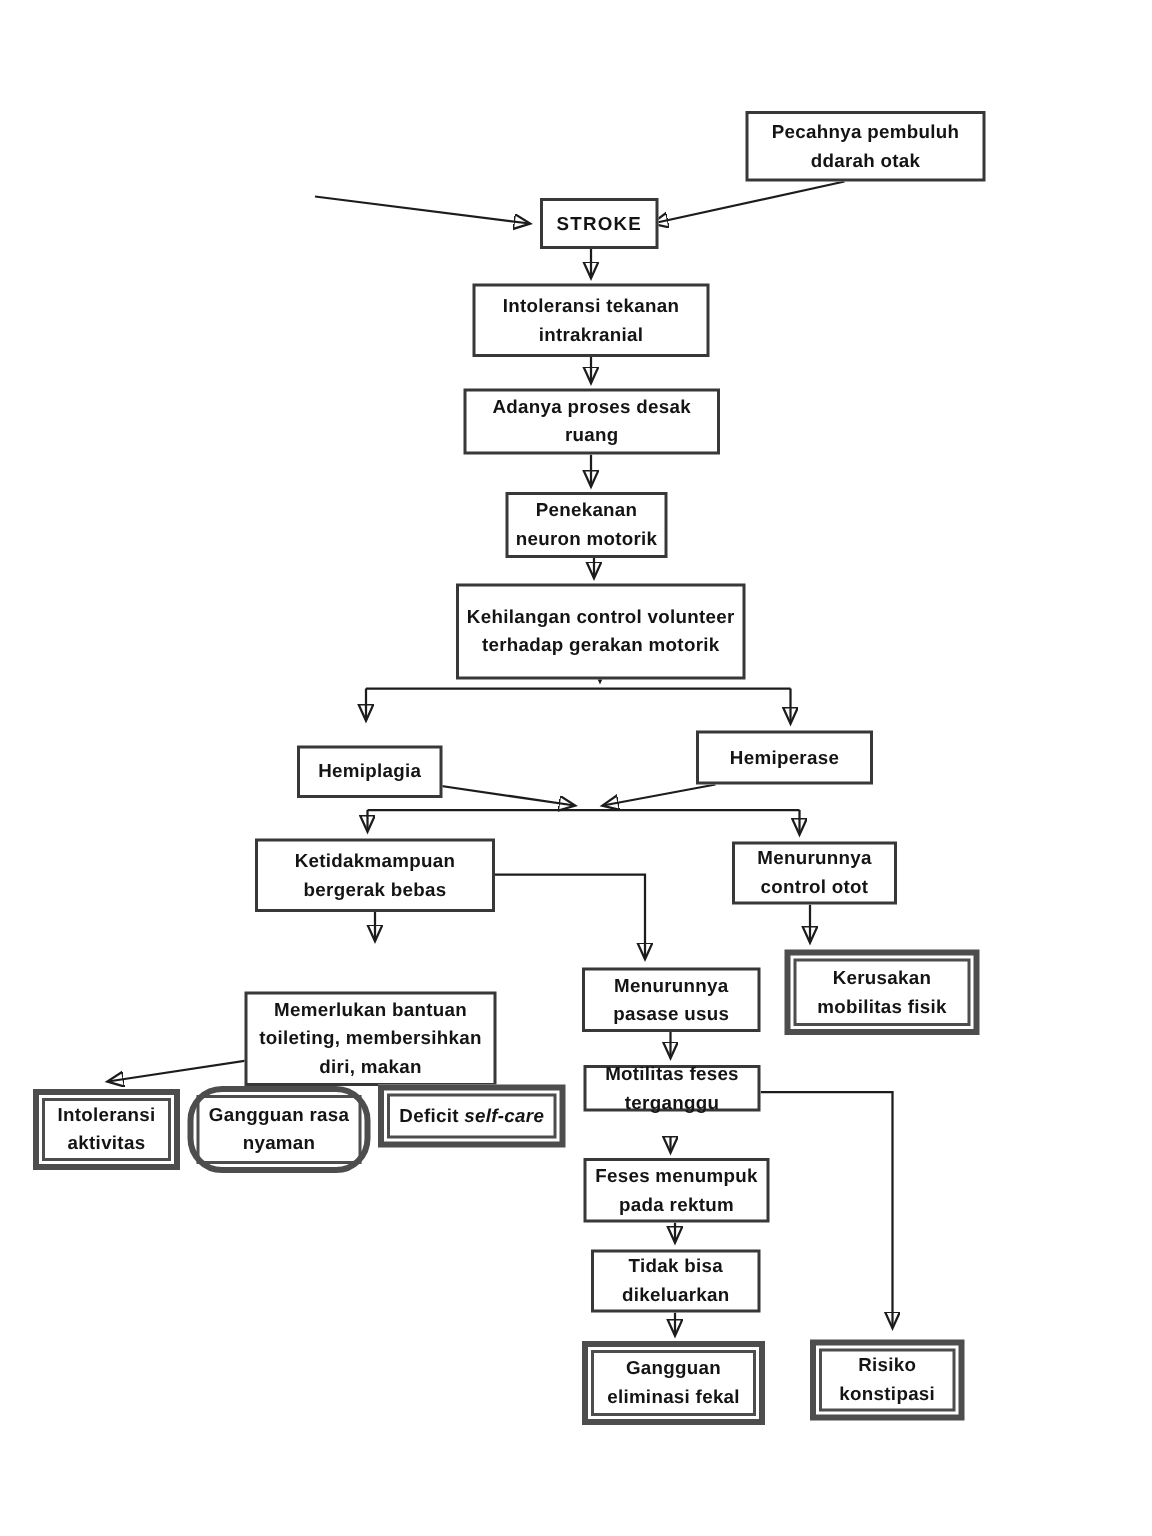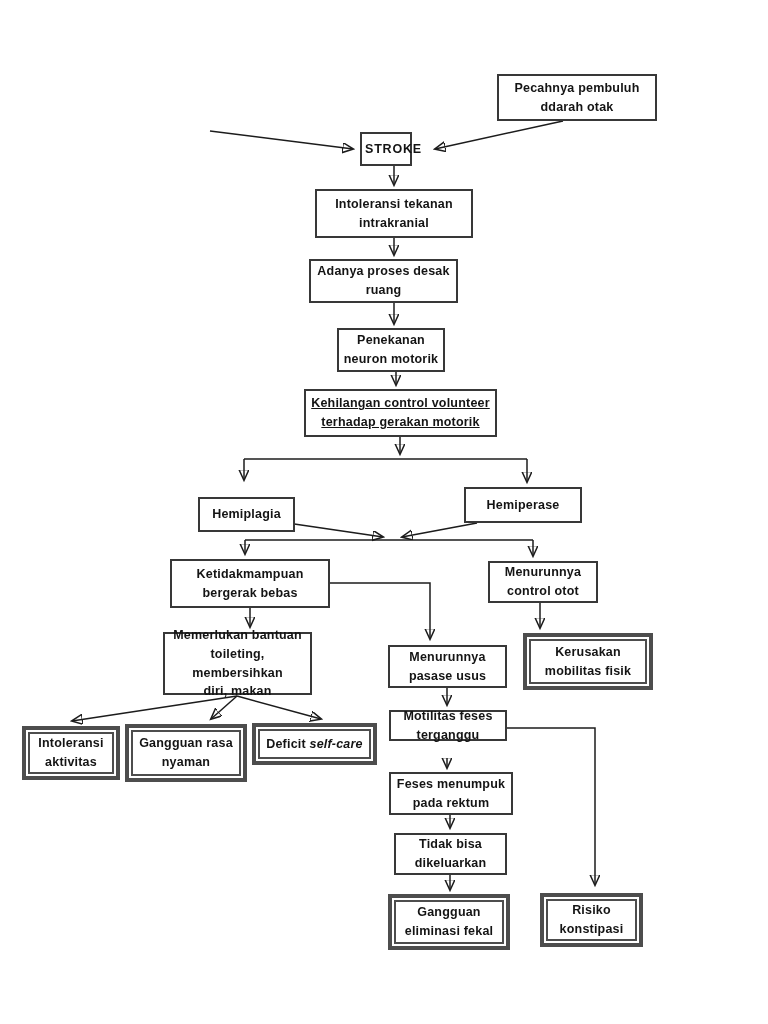--- a/index.html
+++ b/index.html
@@ -42,34 +42,34 @@
     border: 2px solid #4d4d4d;
     display: flex; align-items: center; justify-content: center;
     padding: 1px 2px;
   }
 
   #n-stroke { letter-spacing: 0.8px; }
 
   
   #n-penyumbatan    { left:146px; top:81px;  width:120px; height:50px; }
   #n-pecahnya       { left:497px; top:74px;  width:160px; height:47px; }
-  #n-stroke         { left:360px; top:132px; width:52px;  height:34px;justify-content:flex-end; }
+  #n-stroke         { left:360px; top:132px; width:79px;  height:34px;justify-content:flex-end; }
   #n-tekanan        { left:315px; top:189px; width:158px; height:49px; }
-  #n-desak          { left:309px; top:259px; width:149px; height:44px; }
+  #n-desak          { left:309px; top:259px; width:171px; height:44px; }
   #n-penekanan      { left:337px; top:328px; width:108px; height:44px; }
-  #n-kehilangan     { left:304px; top:389px; width:193px; height:48px;text-decoration:underline; }
+  #n-kehilangan     { left:304px; top:389px; width:193px; height:64px; }
   #n-hemiplagia     { left:198px; top:485px; width:97px;  height:35px;margin-top:12px; }
   #n-hemiperase     { left:464px; top:487px; width:118px; height:36px; }
   #n-ketidakmampuan { left:170px; top:559px; width:160px; height:49px; }
   #n-control-otot   { left:488px; top:561px; width:110px; height:42px; }
-  #n-memerlukan     { left:163px; top:632px; width:149px; height:63px; }
+  #n-memerlukan     { left:163px; top:661px; width:168px; height:63px; }
   #n-kerusakan      { left:523px; top:633px; width:130px; height:57px; }
   #n-pasase         { left:388px; top:645px; width:119px; height:43px; }
   #n-intoleransi    { left:22px;  top:726px; width:98px;  height:54px; }
-  #n-rasa-nyaman    { left:125px; top:724px; width:122px; height:58px; }
+  #n-rasa-nyaman    { left:125px; top:724px; width:122px; height:58px;border-radius:23px; }
   #n-deficit        { left:252px; top:723px; width:125px; height:42px; }
   #n-motilitas      { left:389px; top:710px; width:118px; height:31px; }
   #n-feses          { left:389px; top:772px; width:124px; height:43px; }
   #n-tidak-bisa     { left:394px; top:833px; width:113px; height:42px; }
   #n-eliminasi      { left:388px; top:894px; width:122px; height:56px; }
   #n-risiko         { left:540px; top:893px; width:103px; height:54px; }
 </style>
 </head>
 <body>
 

